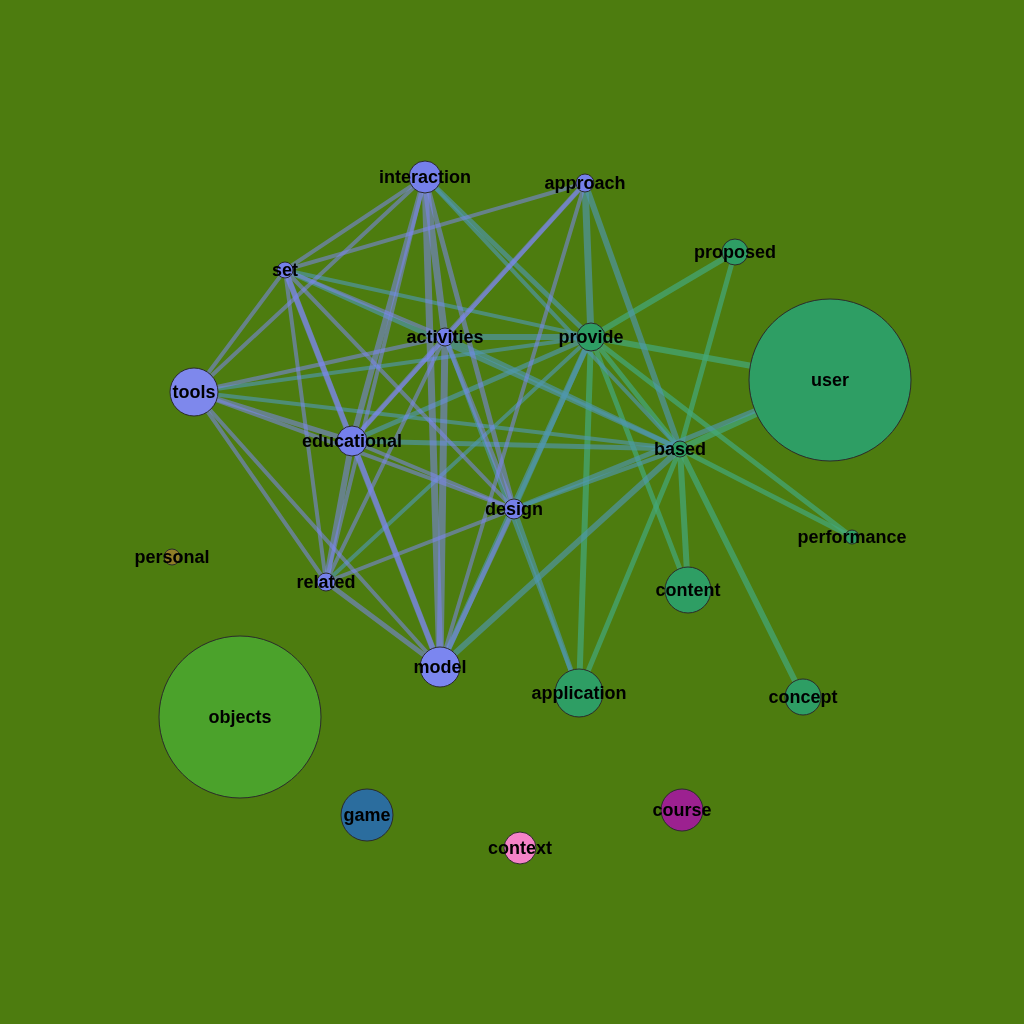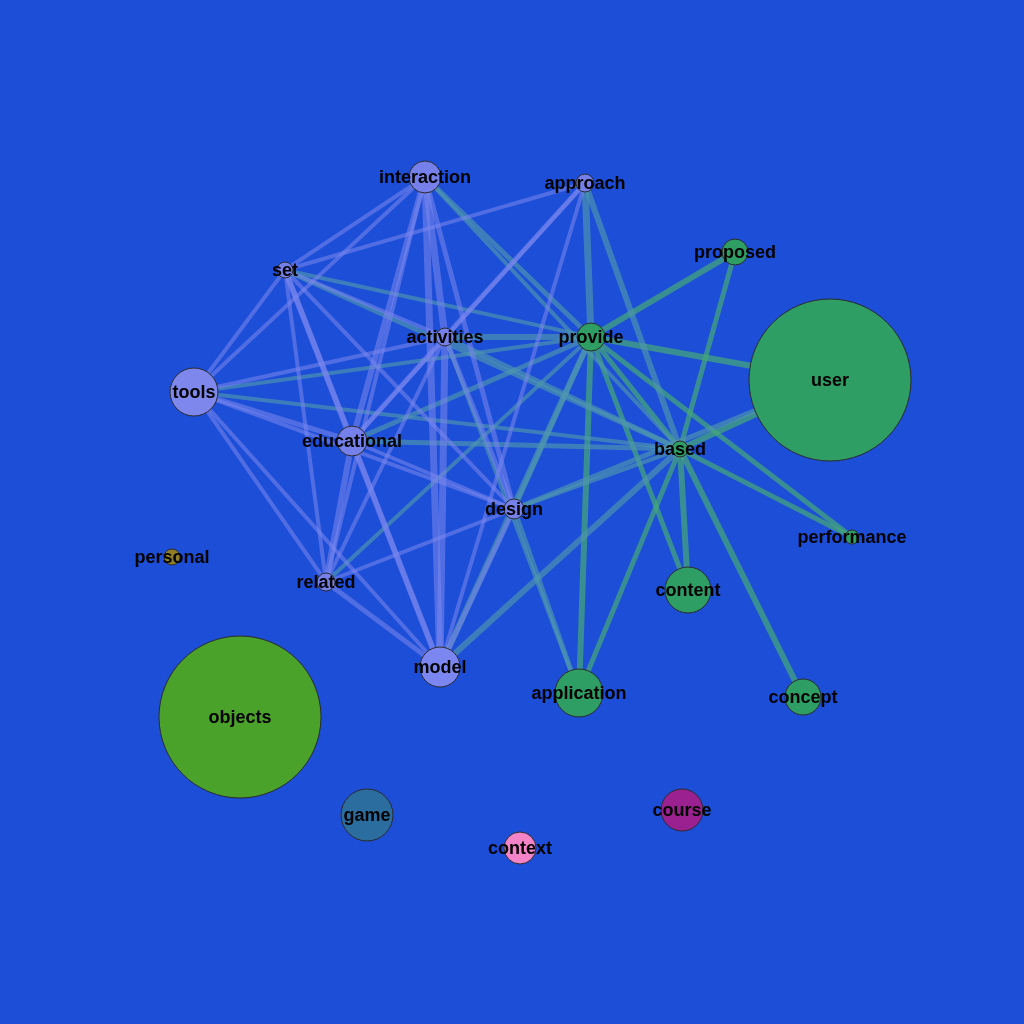--- a/index.html
+++ b/index.html
@@ -5,21 +5,21 @@
   html, body {
     margin: 0;
     padding: 0;
     background: #ffffff;
     font-family: "Liberation Sans", sans-serif;
   }
   .stage {
     position: relative;
     width: 1024px;
     height: 1024px;
-    background: #1d4ed8;
+    background: #4d7c0f;
     overflow: hidden;
   }
   svg { display: block; }
   text.node-label {
     font-family: "Liberation Sans", "DejaVu Sans", sans-serif;
     font-weight: bold;
     fill: #000000;
     paint-order: stroke;
     stroke: rgba(255,255,255,0.0);
   }

